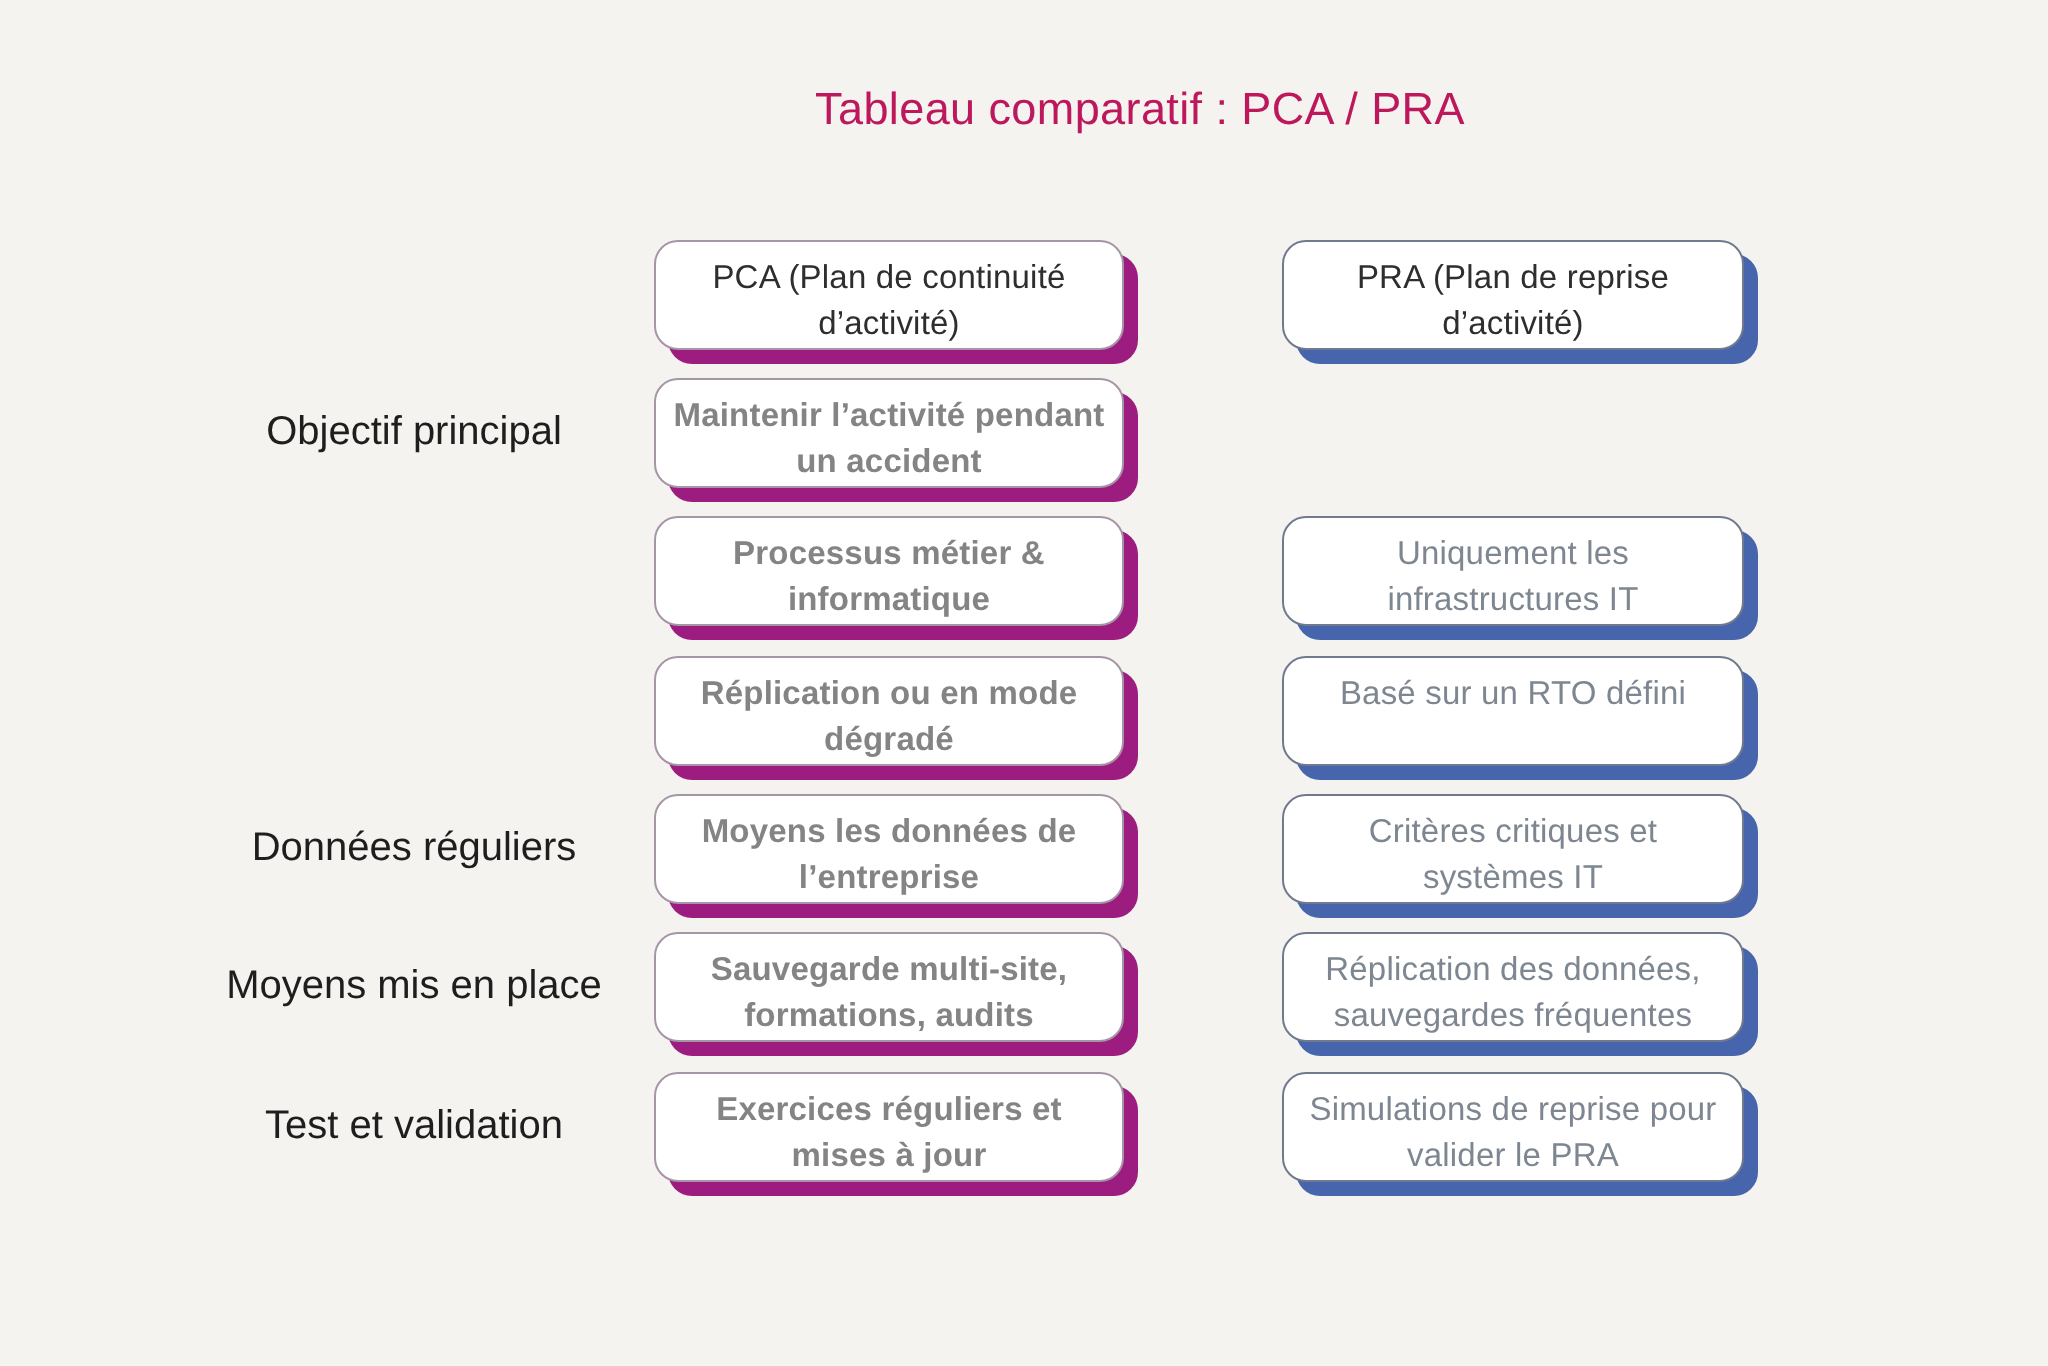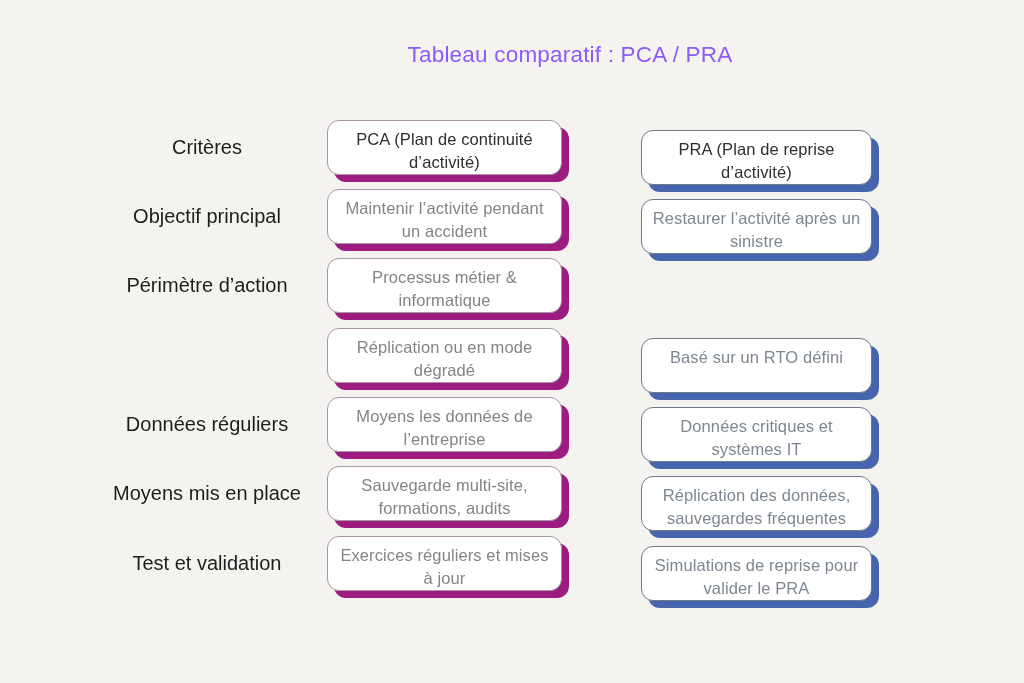--- a/index.html
+++ b/index.html
@@ -7,21 +7,21 @@
     width:1024px;height:683px;
     background:var(--background,#F5F3F0);
     font-family:"Liberation Sans","DejaVu Sans",sans-serif;
     position:relative;overflow:hidden;
   }
   .canvas{position:absolute;inset:0;}
 
   .title{
     position:absolute;top:42px;left:570px;transform:translateX(-50%);
     font-size:22.5px;font-weight:500;letter-spacing:.2px;
-    color:#8b5cf6;white-space:nowrap;
+    color:#be185d;white-space:nowrap;
   }
 
   .row{position:absolute;left:0;width:1024px;height:55px;}
   .r0{top:120px}.r1{top:189px}.r2{top:258px}.r3{top:328px}
   .r4{top:397px}.r5{top:466px}.r6{top:536px}
 
   .row-label{
     position:absolute;left:52px;width:310px;height:55px;
     display:flex;align-items:center;justify-content:center;
     font-size:20px;font-weight:500;color:#1E1E1E;white-space:nowrap;
@@ -32,66 +32,64 @@
     background:#FFFFFF;border-radius:12px;
     padding:7px 6px 12px 6px;
     text-align:center;font-size:16.5px;line-height:23px;
     letter-spacing:.1px;
   }
   .pca-cell{
     left:327px;width:235px;
     border:1.4px solid var(--pca-border,#A595A6);
     box-shadow:7px 7px 0 0 var(--pca-shadow,#9C1C80);
     color:var(--body-text-pca,#848484);
+    font-weight:bold;
   }
   .pra-cell{
     left:641px;width:231px;
     border:1.4px solid var(--pra-border,#70798E);
     box-shadow:7px 7px 0 0 var(--pra-shadow,#4765AC);
     color:var(--body-text-pra,#7E8791);
-    margin-top:10px;
   }
   .row.header .cell{
     color:var(--heading-text,#2E2E2E);
     font-weight:500;
   }
 </style>
 </head>
 <body>
 
 <div class="canvas">
 
   <div class="title">Tableau comparatif : PCA / PRA</div>
 
   <div class="row r0 header">
-    <div class="row-label">Critères</div>
     <div class="cell pca-cell">PCA (Plan de continuité d’activité)</div>
     <div class="cell pra-cell">PRA (Plan de reprise d’activité)</div>
   </div>
 
   <div class="row r1">
     <div class="row-label">Objectif principal</div>
     <div class="cell pca-cell">Maintenir l’activité pendant un accident</div>
-    <div class="cell pra-cell">Restaurer l’activité après un sinistre</div>
   </div>
 
   <div class="row r2">
-    <div class="row-label">Périmètre d’action</div>
     <div class="cell pca-cell">Processus métier &amp; informatique</div>
+    <div class="cell pra-cell">Uniquement les infrastructures IT</div>
   </div>
 
   <div class="row r3">
     <div class="cell pca-cell">Réplication ou en mode dégradé</div>
     <div class="cell pra-cell">Basé sur un RTO défini</div>
   </div>
 
   <div class="row r4">
     <div class="row-label">Données réguliers</div>
     <div class="cell pca-cell">Moyens les données de l’entreprise</div>
-    <div class="cell pra-cell">Données critiques et systèmes IT</div>
+    <div class="cell pra-cell">Critères critiques et systèmes IT</div>
   </div>
 
   <div class="row r5">
     <div class="row-label">Moyens mis en place</div>
     <div class="cell pra-cell">Réplication des données, sauvegardes fréquentes</div>
     <div class="cell pca-cell">Sauvegarde multi-site, formations, audits</div>
   </div>
 
   <div class="row r6">
     <div class="row-label">Test et validation</div>

